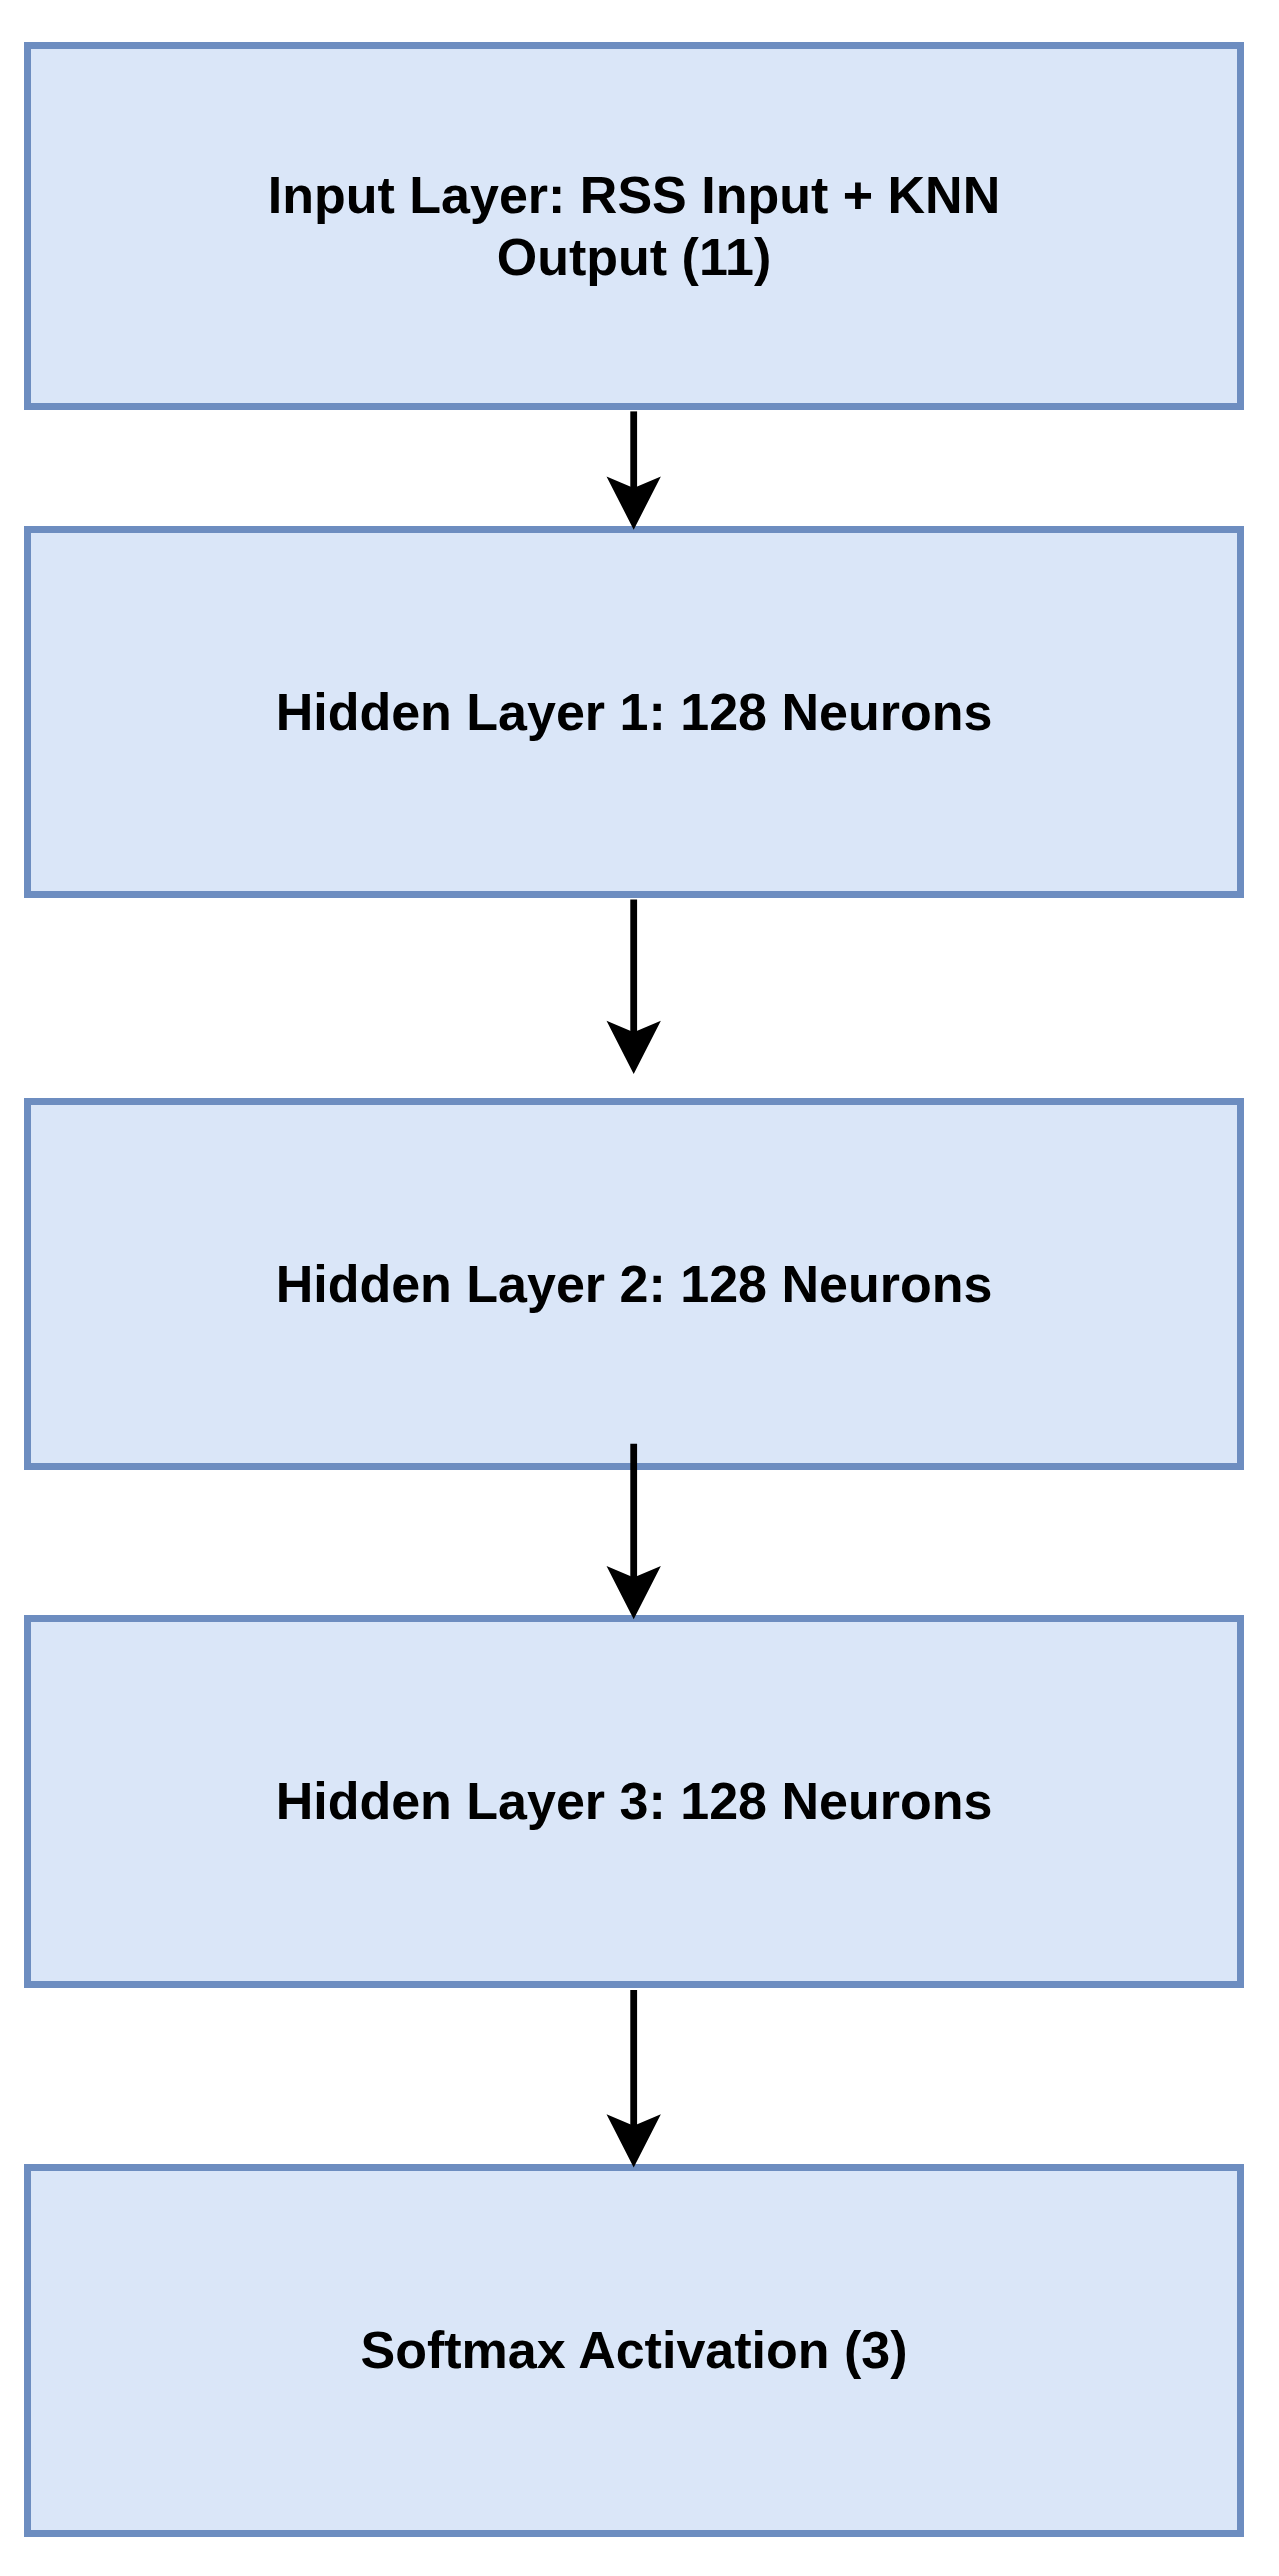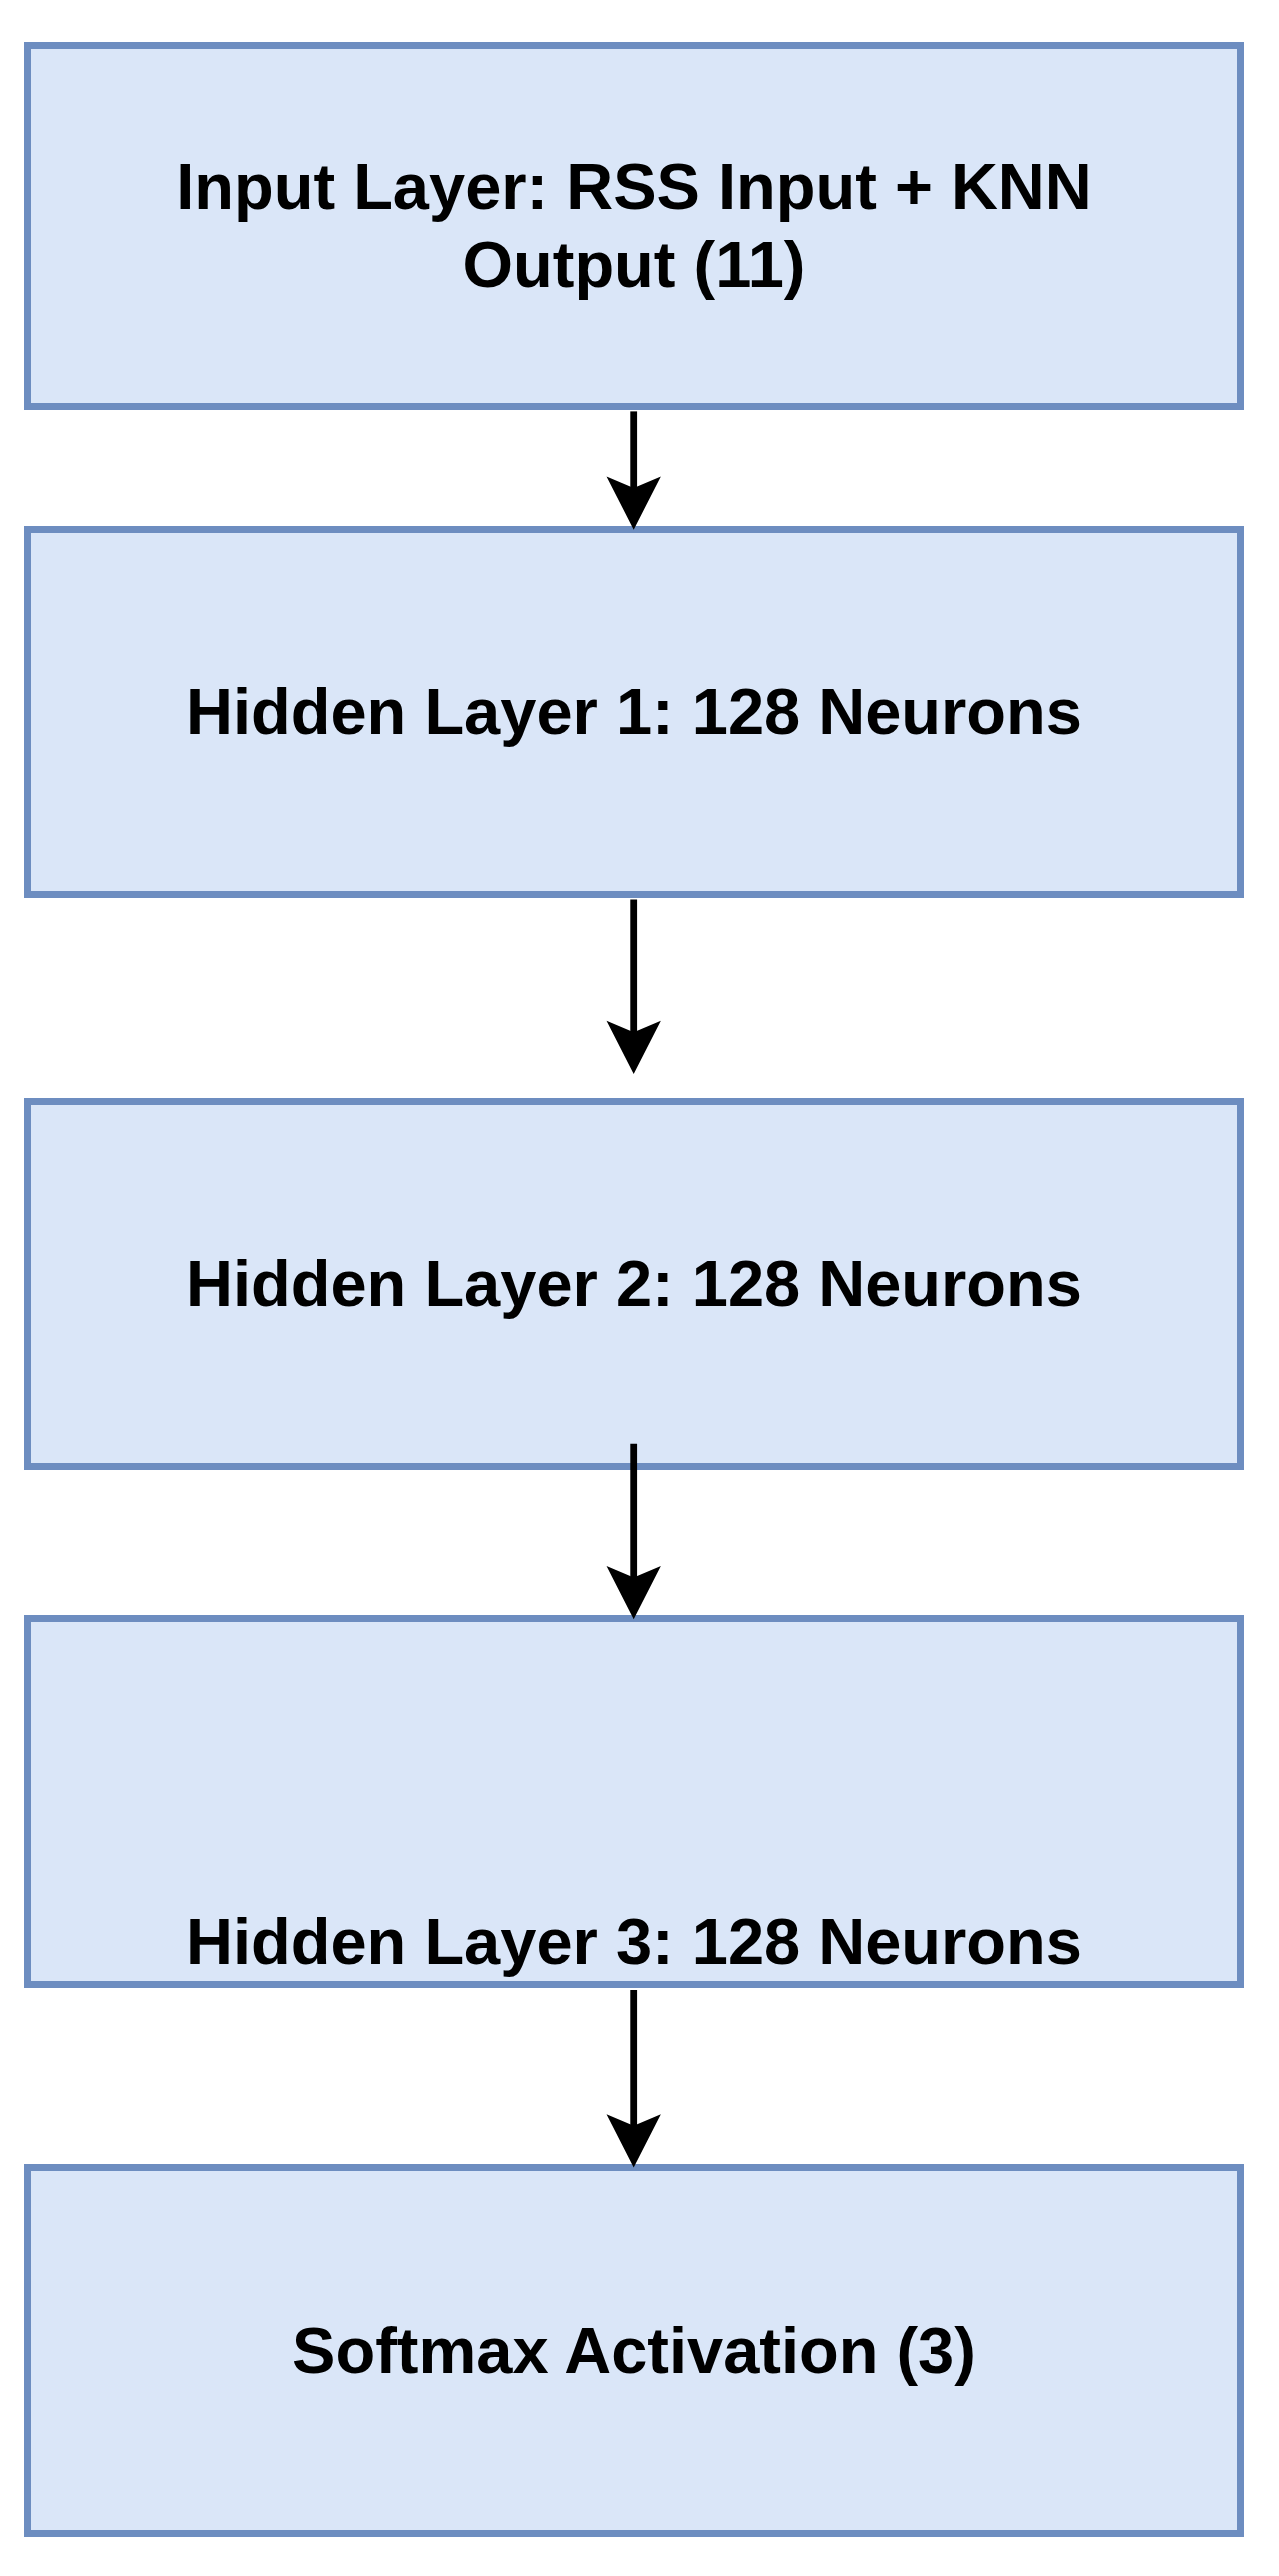--- a/index.html
+++ b/index.html
@@ -23,25 +23,25 @@
     background: var(--node-fill, #dae6f8);
     border: 7.8px solid var(--node-border, #6d8dc0);
     display: flex;
     align-items: center;
     justify-content: center;
     text-align: center;
   }
   .node-1 { top: 42px;   height: 368px; }
   .node-2 { top: 526px;  height: 372px; }
   .node-3 { top: 1070px; height: 372px; margin-top: 28px; }
-  .node-4 { top: 1615px; height: 373px; align-items: flex-end; }
+  .node-4 { top: 1615px; height: 373px; }
   .node-5 { top: 2164px; height: 373px; }
   .node-label {
     font-weight: 700;
-    font-size: 65px;
+    font-size: 52px;
     line-height: 1.2;
     color: var(--text, #000000);
     white-space: pre-line;
     padding: 0 7.8px;
   }
   .arrows {
     position: absolute;
     top: 0;
     left: 0;
     pointer-events: none;

